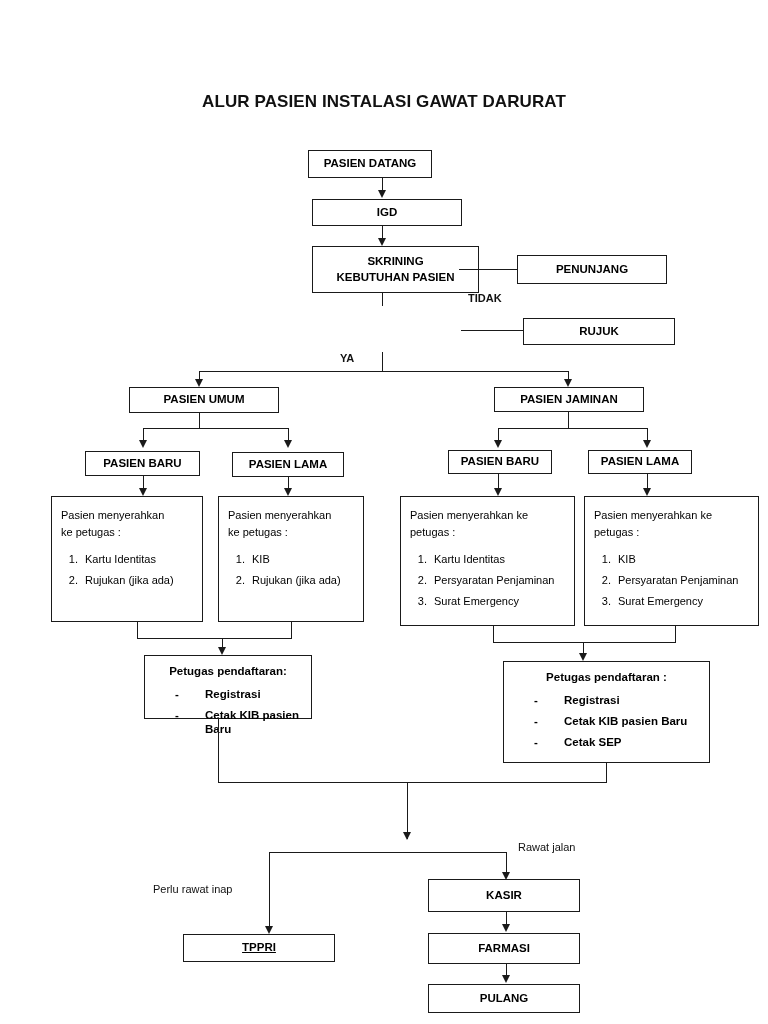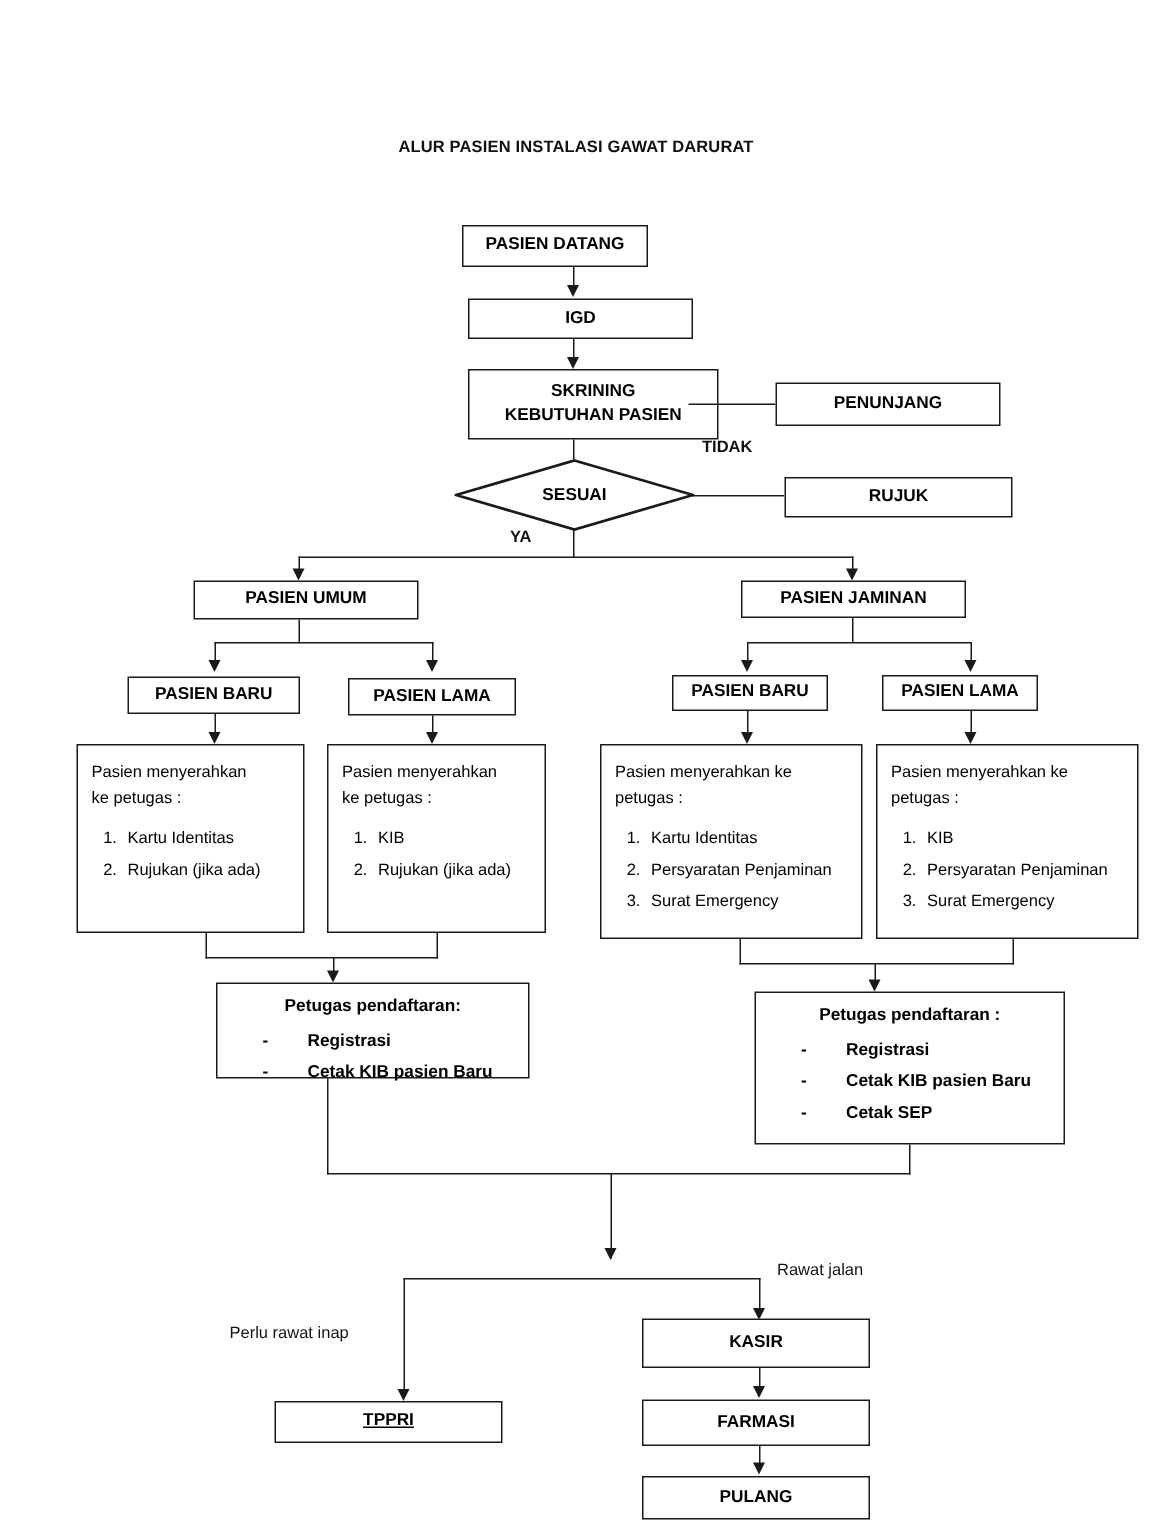--- a/index.html
+++ b/index.html
@@ -19,21 +19,21 @@
     background: #ffffff;
     overflow: hidden;
   }
   
   .title {
     position: absolute;
     left: 0;
     top: 92px;
     width: 768px;
     text-align: center;
-    font-size: 11px;
+    font-size: 17px;
     font-weight: bold;
     letter-spacing: 0.1px;
     color: #111;
   }
   
   .box {
     position: absolute;
     box-sizing: border-box;
     border: 1.6px solid #1a1a1a;
     background: #ffffff;
@@ -191,26 +191,20 @@
   </div>
 
   <div class="hline" style="left:459px; top:269px; width:58px;"></div>
 
   <div class="box" style="left:517px; top:255px; width:150px; height:29px;">
     <span>PENUNJANG</span>
   </div>
 
   <div class="vline" style="left:382px; top:293px; height:13px;"></div>
 
-  <div class="diamond-wrap" style="left:303px; top:306px; width:160px; height:48px;">
-    <svg width="160" height="48" viewBox="0 0 160 48" aria-hidden="true">
-      <polygon points="80,1 159,24 80,47 1,24" fill="#ffffff" stroke="#1a1a1a" stroke-width="1.8"></polygon>
-    </svg>
-    <div class="diamond-label">SESUAI</div>
-  </div>
 
   <div class="edge-label" style="left:468px; top:292px;">TIDAK</div>
   <div class="hline" style="left:461px; top:330px; width:62px;"></div>
 
   <div class="box" style="left:523px; top:318px; width:152px; height:27px;">
     <span>RUJUK</span>
   </div>
 
   <div class="edge-label" style="left:340px; top:352px;">YA</div>
 
@@ -309,21 +303,21 @@
   <div class="hline" style="left:137px; top:638px; width:155px;"></div>
   <div class="vline" style="left:222px; top:638px; height:12px;"></div>
   <div class="arrow" style="left:218px; top:647px;"></div>
 
   <div class="vline" style="left:493px; top:626px; height:17px;"></div>
   <div class="vline" style="left:675px; top:626px; height:17px;"></div>
   <div class="hline" style="left:493px; top:642px; width:183px;"></div>
   <div class="vline" style="left:583px; top:642px; height:13px;"></div>
   <div class="arrow" style="left:579px; top:653px;"></div>
 
-  <div class="regbox" style="left:144px; top:655px; width:209px; height:64px;">
+  <div class="regbox" style="left:144px; top:655px; width:168px; height:64px;">
     <span class="reg-title">Petugas pendaftaran:</span>
     <ul>
         <li>Registrasi</li>
         <li>Cetak KIB pasien Baru</li>
       </ul>
   </div>
 
   <div class="regbox" style="left:503px; top:661px; width:207px; height:102px;">
     <span class="reg-title">Petugas pendaftaran :</span>
     <ul>

